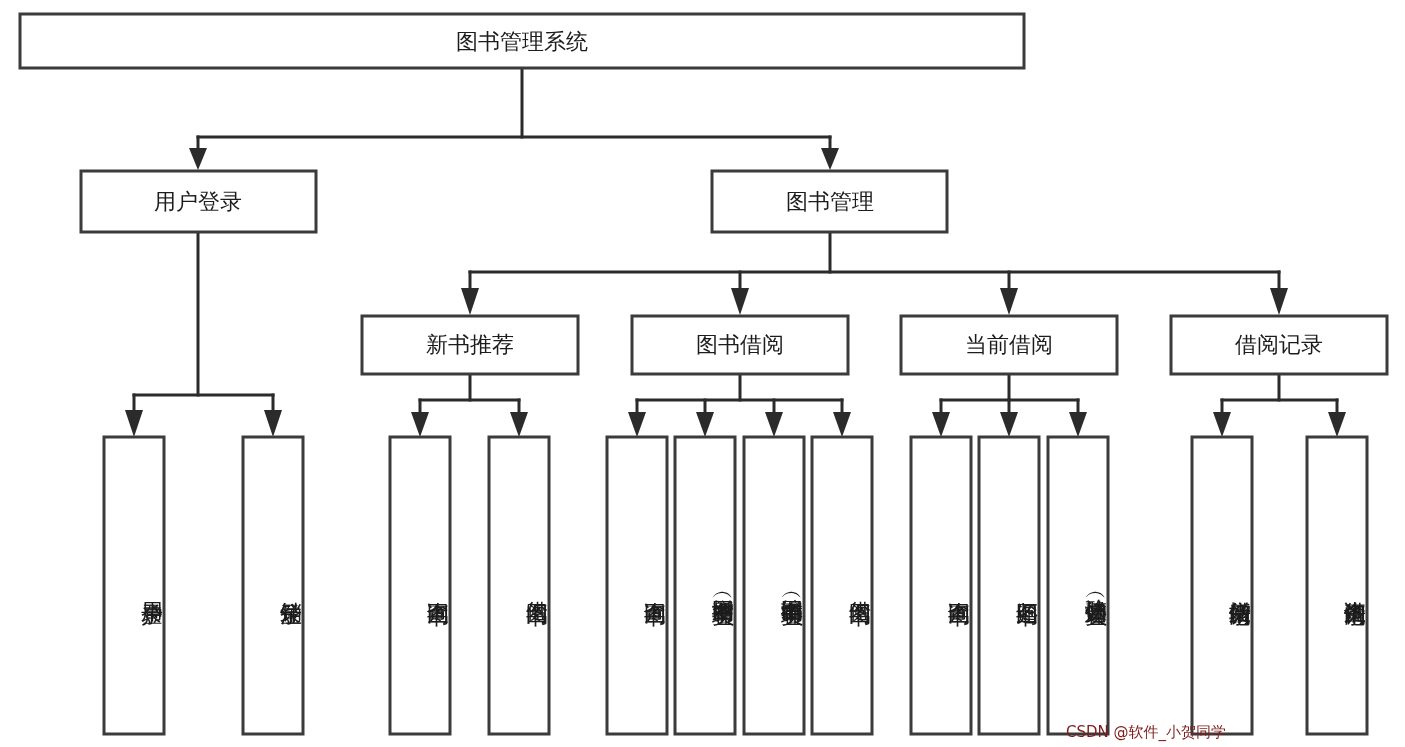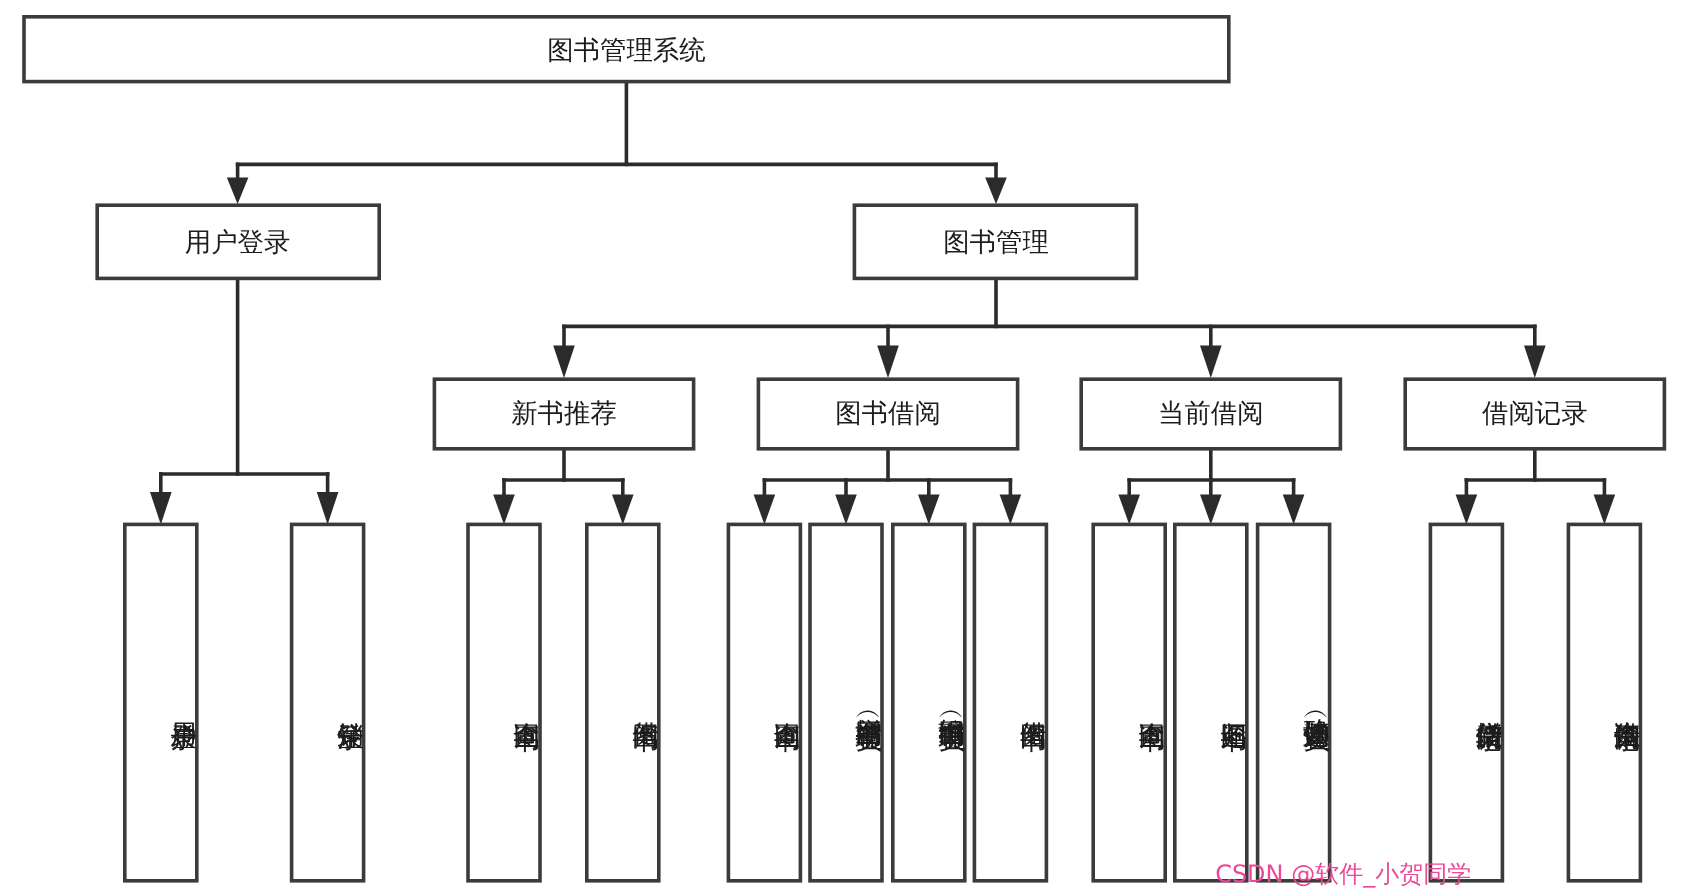--- a/index.html
+++ b/index.html
@@ -60,22 +60,22 @@
     align-items: flex-start;
     justify-content: center;
     white-space: nowrap;
     pointer-events: none;
   }
   .watermark {
     position: absolute;
     right: 12px;
     bottom: 5px;
     font-family: "DejaVu Sans", "Liberation Sans", sans-serif;
-    font-size: 20px;
-    color: #ec4899;
+    font-size: 15px;
+    color: #7f1d1d;
     white-space: nowrap;
   }
 </style>
 </head>
 <body>
 
 <div id="diagram-root">
 
   <svg id="tree-svg" viewBox="0 0 1405 747">
 

